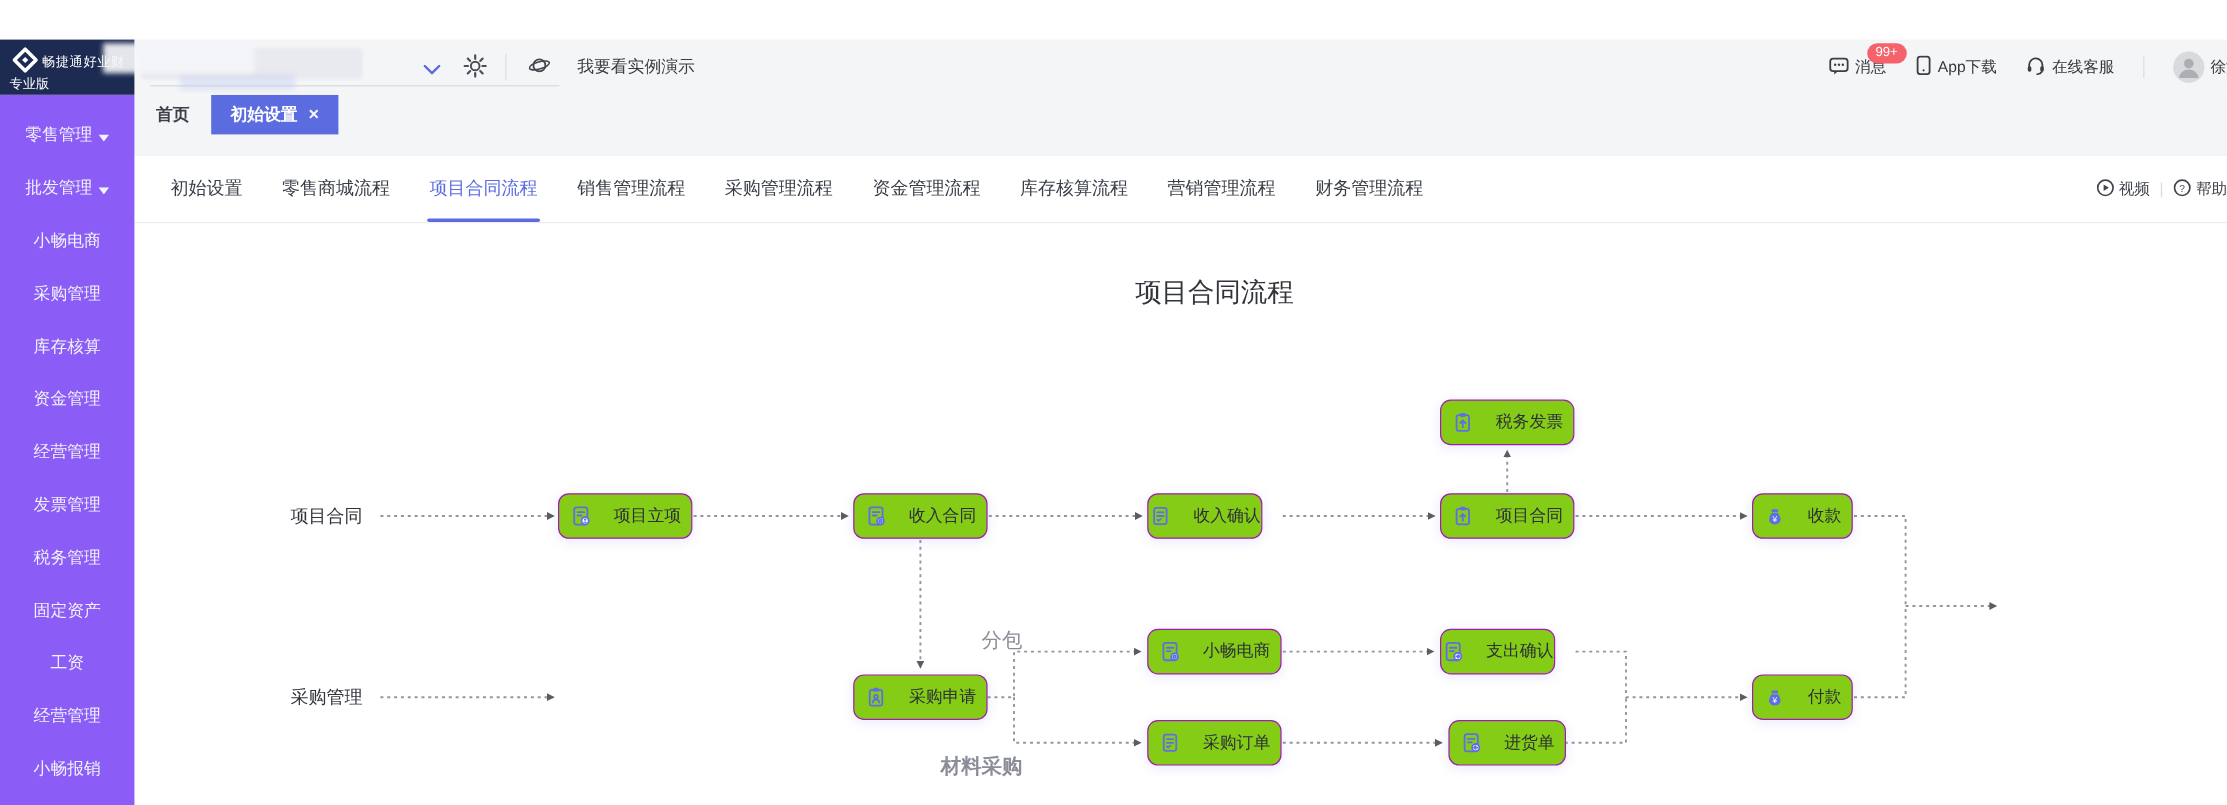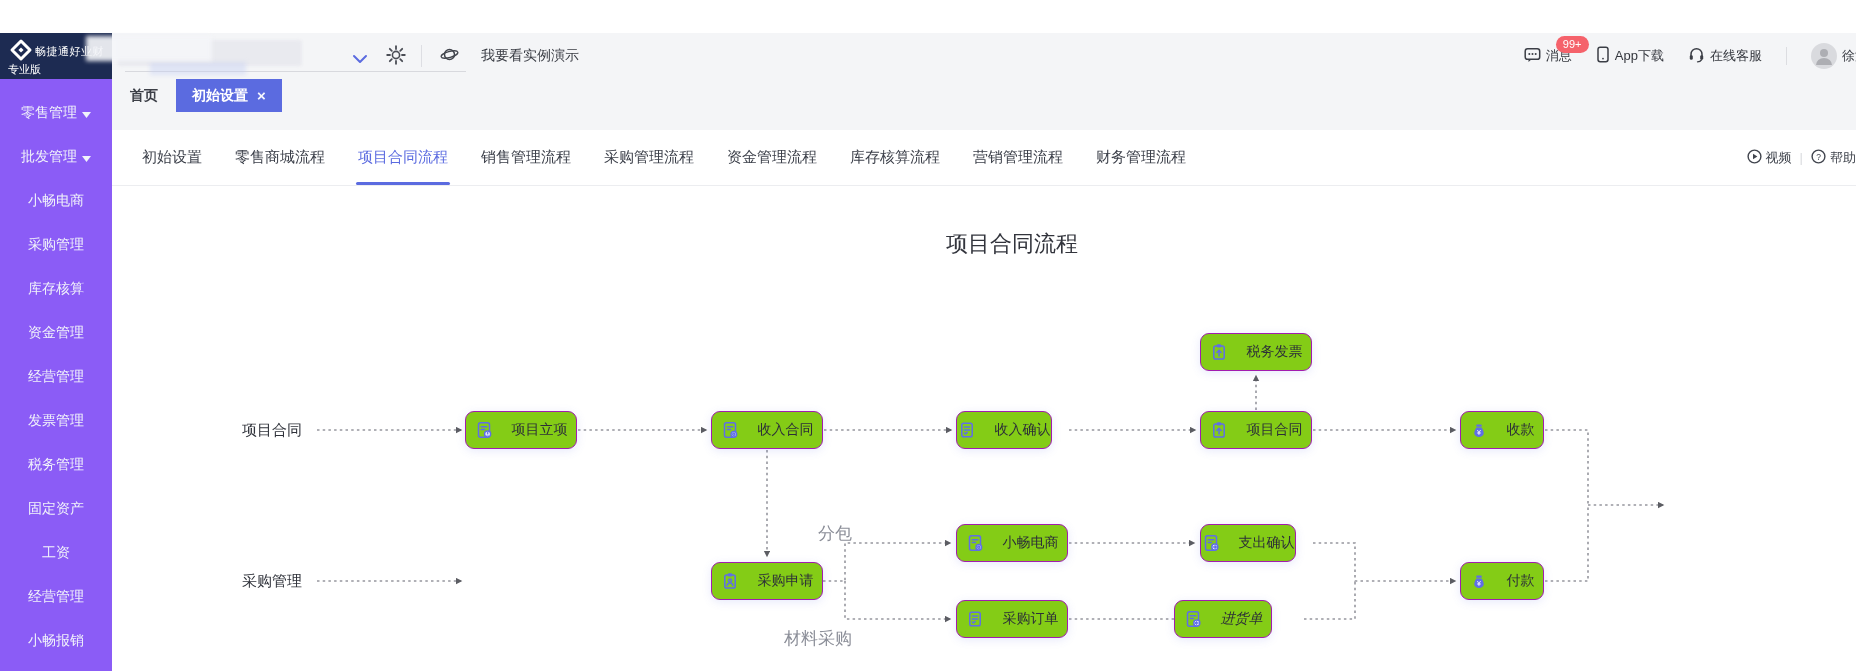--- a/index.html
+++ b/index.html
@@ -395,21 +395,21 @@
           <span style="display: flex;">
             <svg width="18" height="18" viewBox="0 0 18 18" fill="none" stroke="#5f6ee8" stroke-width="1.5" stroke-linecap="round" stroke-linejoin="round">
               <rect x="3.8" y="2.2" width="10.4" height="13.6" rx="1.8"></rect>
               <line x1="6.4" y1="6" x2="11.6" y2="6"></line>
               <line x1="6.4" y1="9" x2="11.6" y2="9"></line>
               <polyline points="6.4,12 7.4,13 9.2,11.4"></polyline>
             </svg>
           </span>
           <span>采购订单</span>
         </div>
-        <div class="flow-node" style="left: 1062px; top: 415px; width: 98px; font-style: italic;">
+        <div class="flow-node" style="left: 1095px; top: 415px; width: 98px;">
           <span style="display: flex;">
             <svg width="18" height="18" viewBox="0 0 18 18" fill="none" stroke="#5f6ee8" stroke-width="1.5" stroke-linecap="round" stroke-linejoin="round">
               <rect x="3.5" y="1.8" width="11" height="14.4" rx="2"></rect>
               <line x1="6.3" y1="5.8" x2="11.7" y2="5.8"></line>
               <line x1="6.3" y1="8.6" x2="9.5" y2="8.6"></line>
               <circle cx="12.8" cy="13" r="3" fill="#fff"></circle>
               <polyline points="14.1,13 11.6,13"></polyline>
               <polyline points="12.7,11.9 11.5,13 12.7,14.1"></polyline>
             </svg>
           </span>
@@ -419,16 +419,16 @@
           <span style="display: flex;">
             <svg width="18" height="18" viewBox="0 0 18 18" fill="none" stroke="#5f6ee8" stroke-width="1.5" stroke-linecap="round" stroke-linejoin="round">
               <path d="M6.4 6.6 Q4.2 9.6 4.2 12 a4.8 4 0 0 0 9.6 0 Q13.8 9.6 11.6 6.6 Z" fill="#5f6ee8" stroke="none"></path>
               <rect x="6.2" y="3.4" width="5.6" height="2.4" rx="1" fill="#5f6ee8" stroke="none"></rect>
               <text x="9" y="13.6" font-size="7" text-anchor="middle" fill="#fff" stroke="none">¥</text>
             </svg>
           </span>
           <span>付款</span>
         </div>
         <div class="edge-label" style="left: 660px; top: 337px;">分包</div>
-        <div class="edge-label" style="left: 660px; top: 442px;">材料采购</div>
+        <div class="edge-label" style="left: 660px; top: 442px; font-weight: bold;">材料采购</div>
       </div>
   </div>
 </div>
 
 </body></html>

